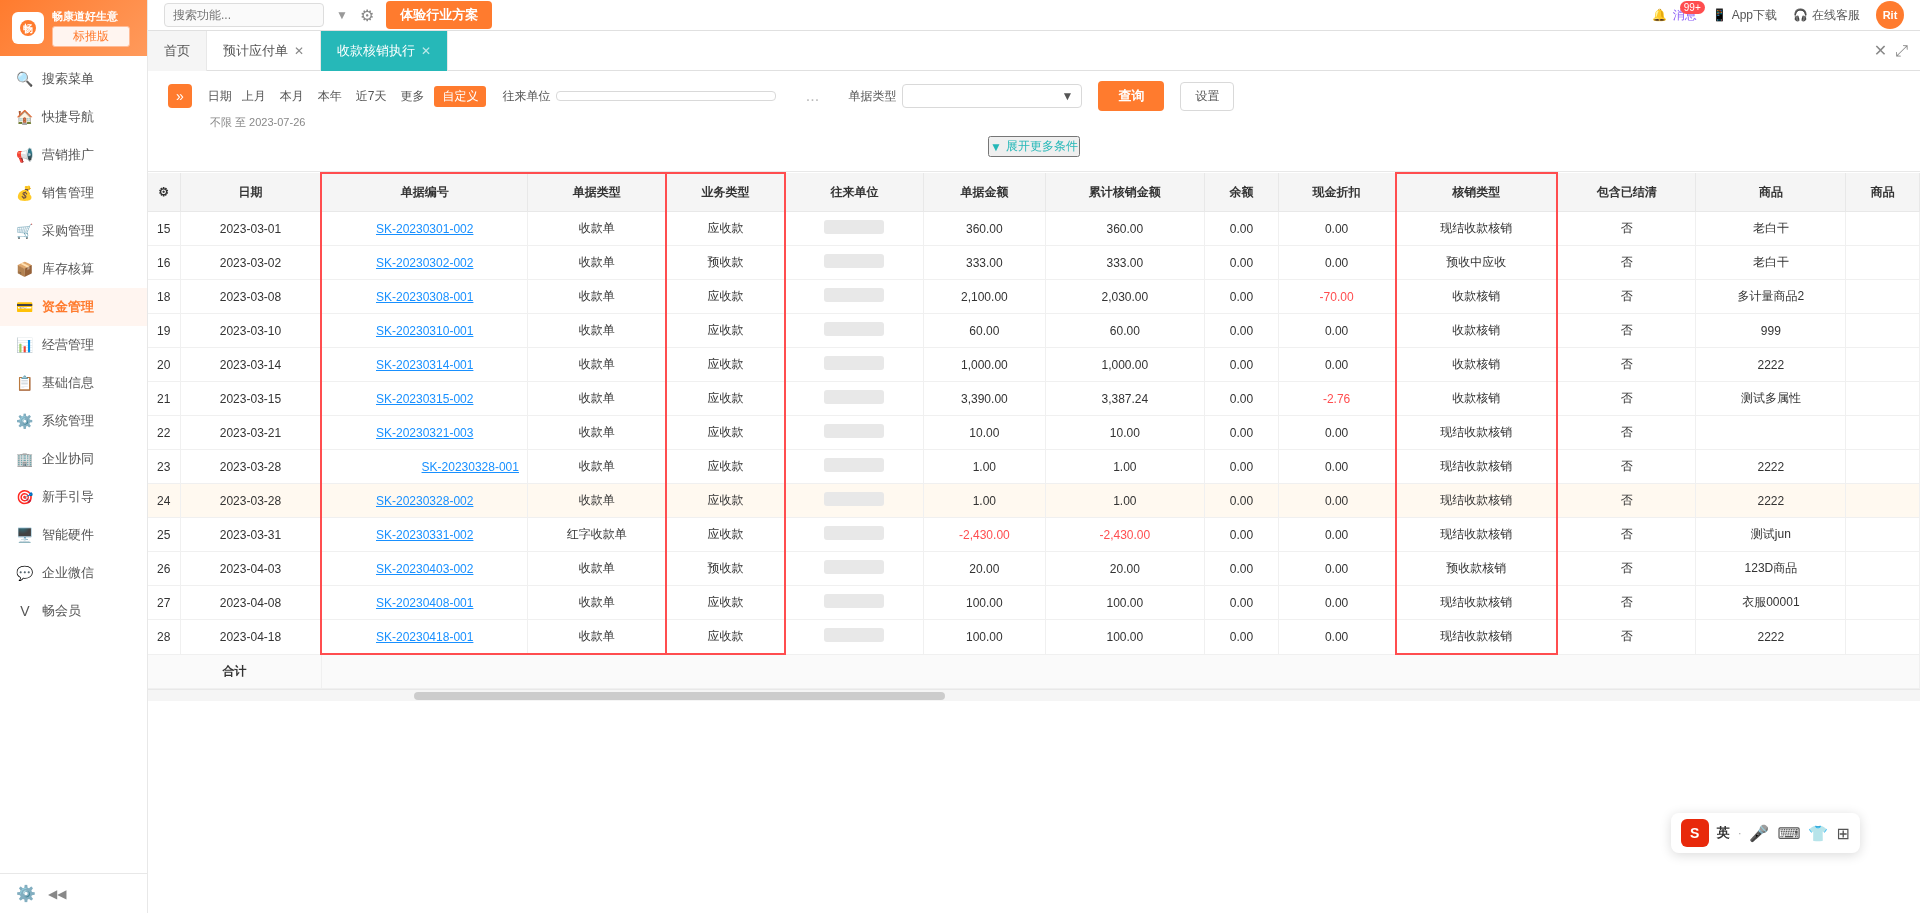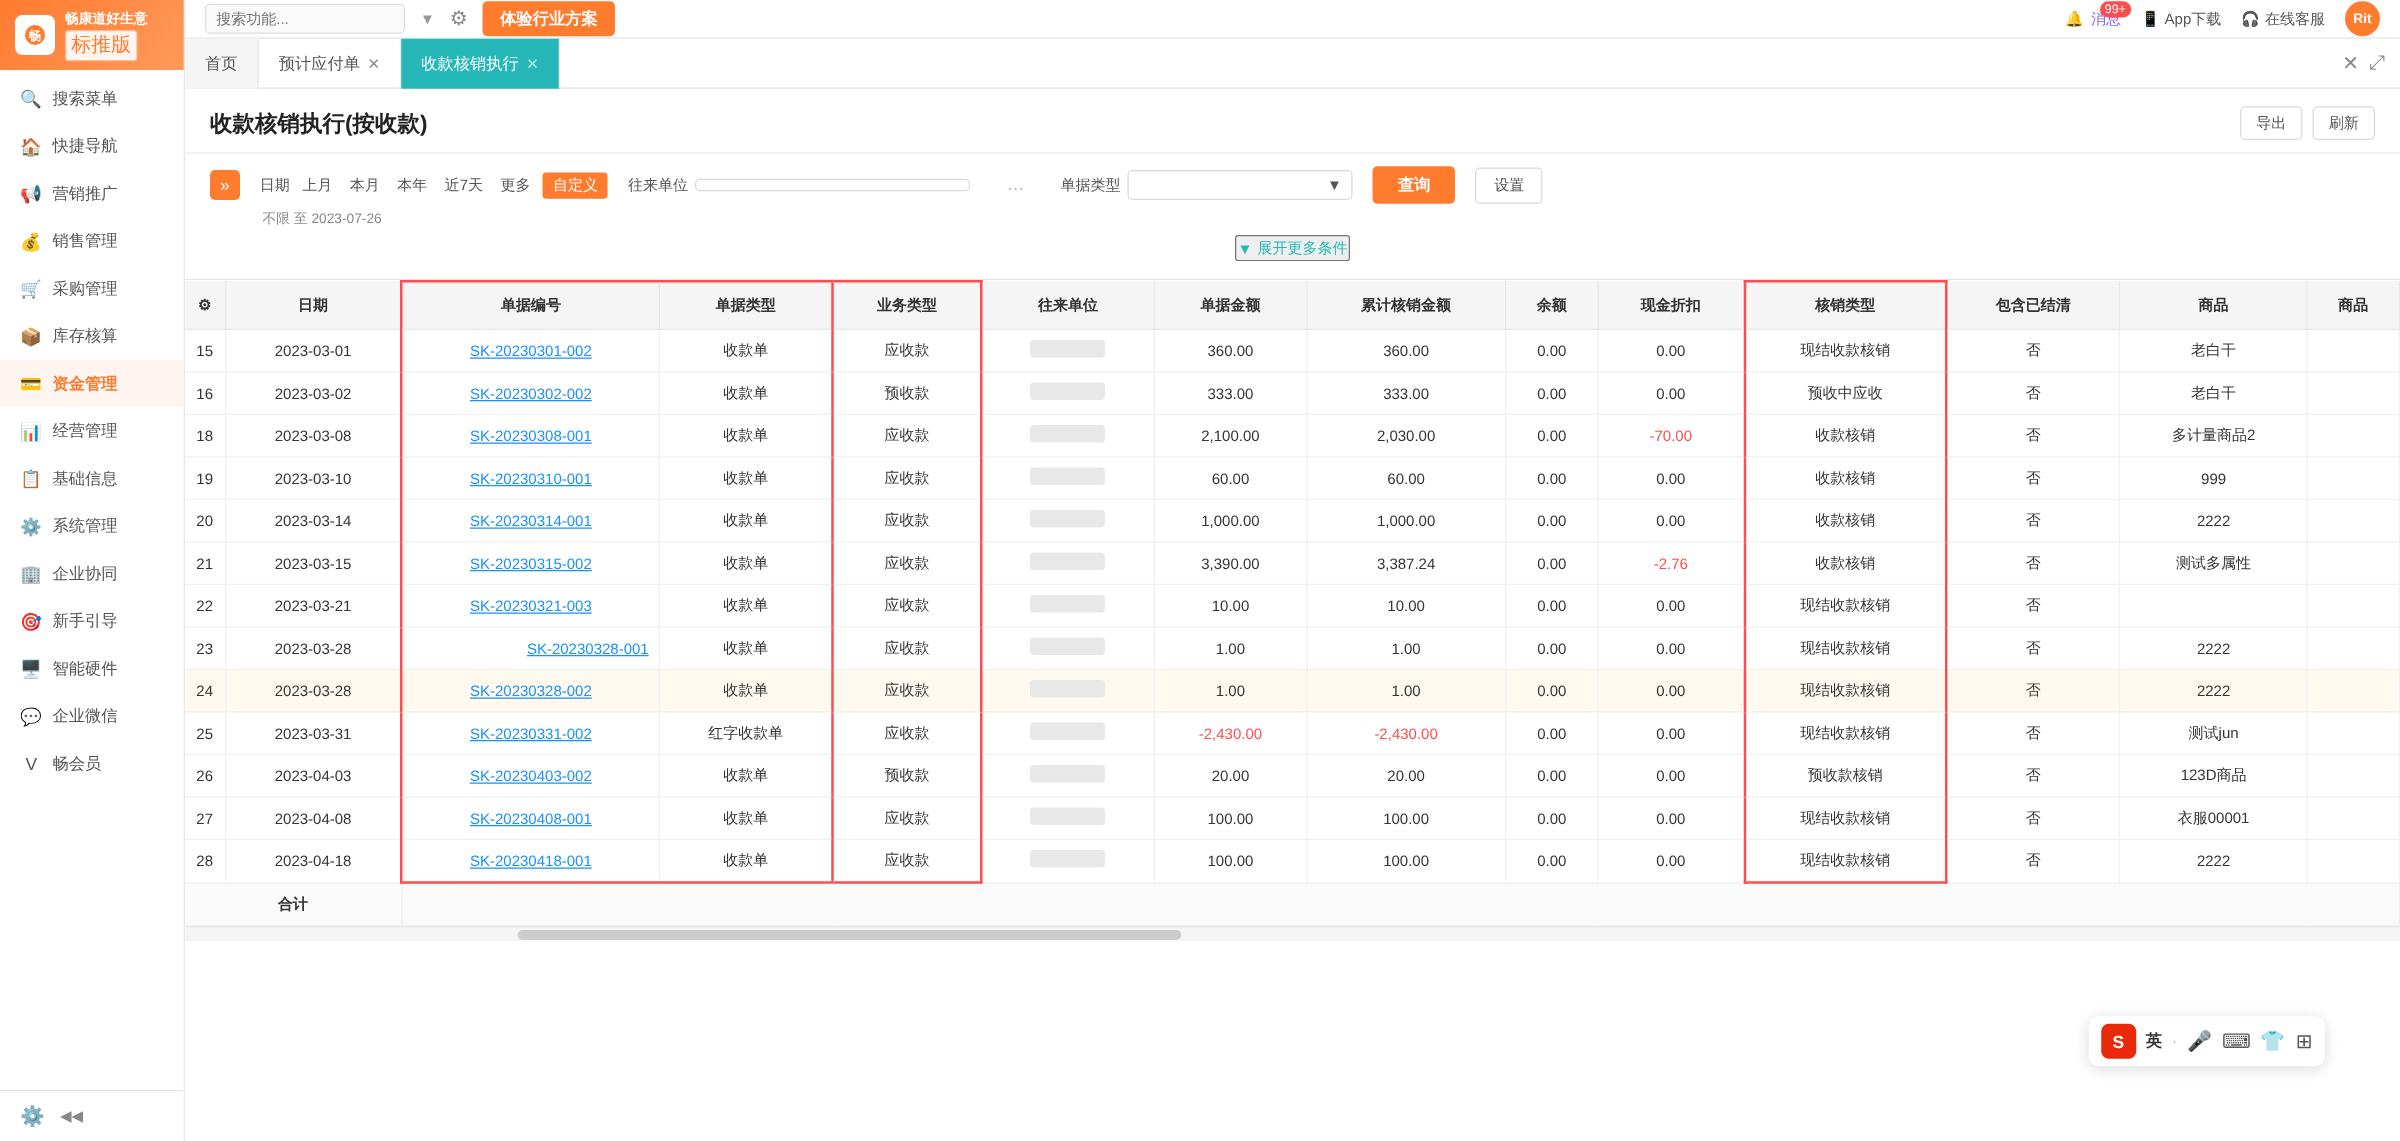--- a/index.html
+++ b/index.html
@@ -88,21 +88,21 @@
     .table-wrap::-webkit-scrollbar { height: 8px; width: 8px; }
     .table-wrap::-webkit-scrollbar-track { background: #f1f1f1; }
     .table-wrap::-webkit-scrollbar-thumb { background: #ccc; border-radius: 4px; }
 
     
     .ime-bar { position: fixed; bottom: 60px; right: 60px; background: white; border-radius: 8px; box-shadow: 0 2px 12px rgba(0,0,0,0.15); padding: 6px 10px; display: flex; align-items: center; gap: 8px; z-index: 1000; }
     .ime-logo { width: 24px; height: 24px; background: #e8f4fd; border-radius: 4px; display: flex; align-items: center; justify-content: center; font-size: 14px; font-weight: bold; color: #1890ff; }
     .ime-icon { font-size: 16px; color: #555; cursor: pointer; }
 
     
-    .version-tag { font-size: 16px; color: #ff7b2e; background: #fff5f0; border: 1px solid #ffbb96; border-radius: 3px; padding: 1px 4px; margin-top: 2px; display: inline-block; }
+    .version-tag { font-size: 12px; color: #ff7b2e; background: #fff5f0; border: 1px solid #ffbb96; border-radius: 3px; padding: 1px 20px; margin-top: 2px; display: inline-block; }
   </style>
 </head>
 <body>
 
 <div class="sidebar">
   <div class="sidebar-logo">
     <div class="sidebar-logo-icon">
       <svg viewBox="0 0 20 20" fill="#ff7b2e">
           <circle cx="10" cy="10" r="8" fill="#ff7b2e"></circle>
           <text x="5" y="14" fill="white" font-size="10" font-weight="bold">畅</text>
@@ -225,27 +225,20 @@
       </div>
       <div class="tabbar-spacer"></div>
     <div class="tabbar-controls">
       <span class="tabbar-ctrl-btn">✕</span>
       <span class="tabbar-ctrl-btn">⤢</span>
     </div>
   </div>
 
   <div class="page-content">
 
-    <div class="page-header">
-      <h2 class="page-title">收款核销执行(按收款)</h2>
-      <div class="page-header-actions">
-        <button class="header-action-btn">导出</button>
-        <button class="header-action-btn">刷新</button>
-      </div>
-    </div>
 
     <div class="filter-area">
       <div class="filter-row">
         <button class="filter-toggle-btn">»</button>
         <div class="filter-item">
           <span class="filter-label">日期</span>
           <div class="filter-date-opts">
             <span class="filter-date-btn">上月</span>
             <span class="filter-date-btn">本月</span>
             <span class="filter-date-btn">本年</span>

